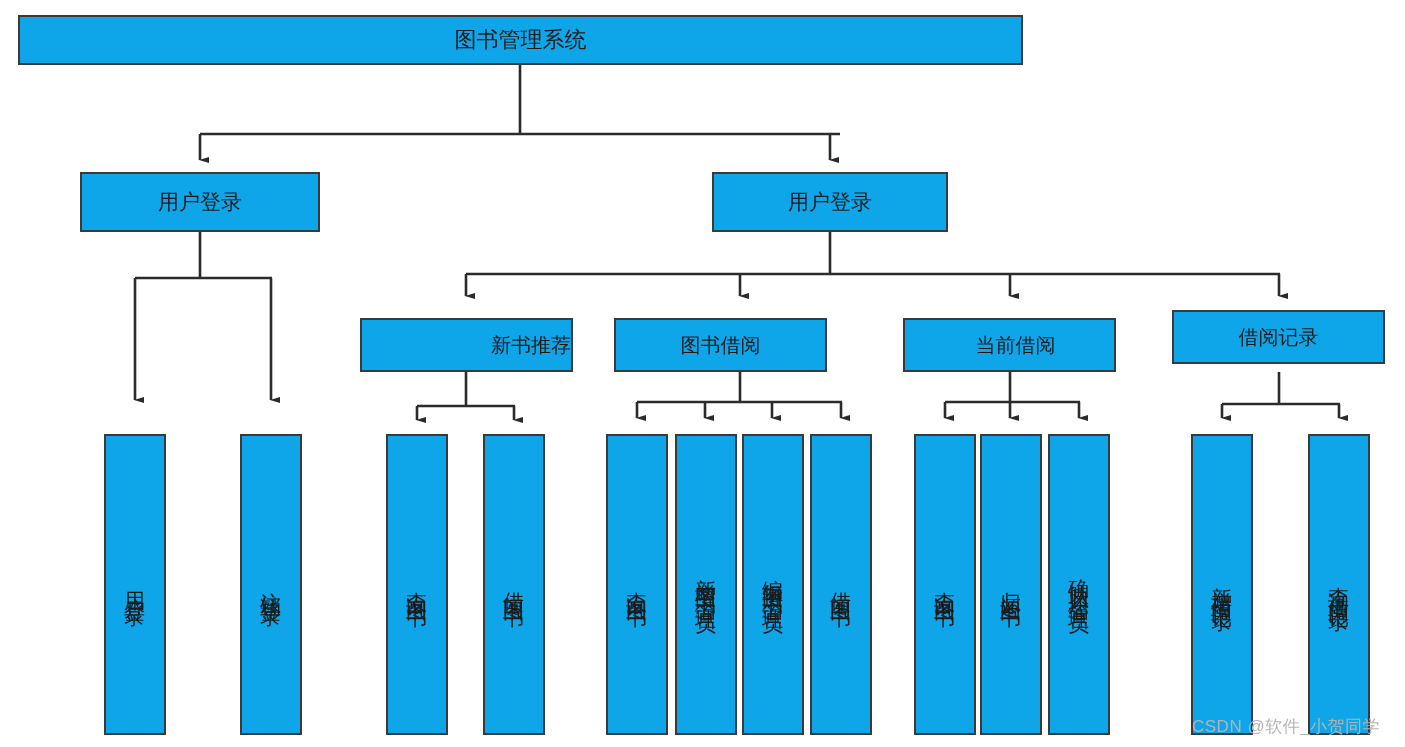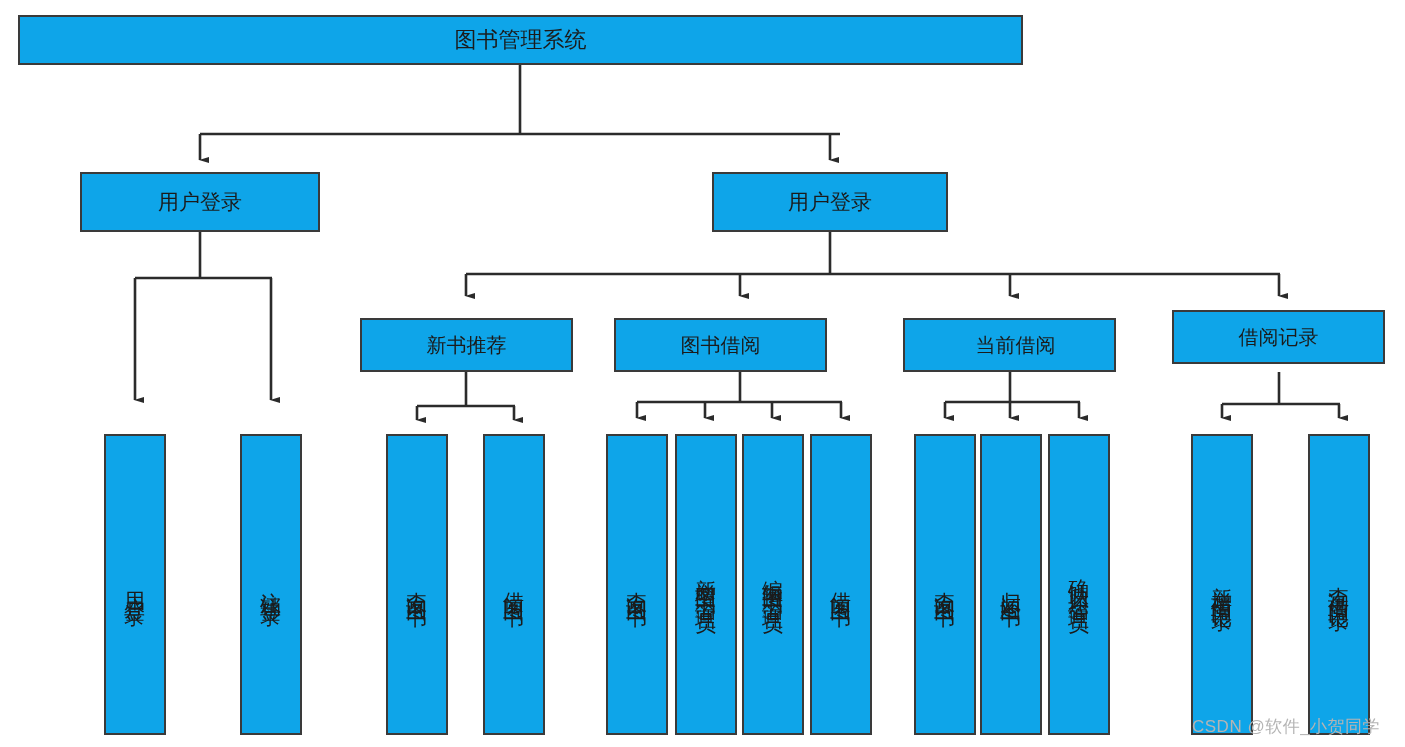--- a/index.html
+++ b/index.html
@@ -126,21 +126,21 @@
     <span>图书管理系统</span>
   </div>
 
   <div class="node lvl2" style="left:80px; top:172px; width:240px; height:60px;">
     <span>用户登录</span>
   </div>
   <div class="node lvl2" style="left:712px; top:172px; width:236px; height:60px;">
     <span>用户登录</span>
   </div>
 
-  <div class="node lvl3" style="left:360px; top:318px; width:213px; height:54px;">
+  <div class="node lvl3" style="left:360px; top:318px; width:213px; height:54px;justify-content:flex-end;">
     <span>新书推荐</span>
   </div>
   <div class="node lvl3" style="left:614px; top:318px; width:213px; height:54px;">
     <span>图书借阅</span>
   </div>
   <div class="node lvl3" style="left:903px; top:318px; width:213px; height:54px;padding-left:12px;">
     <span>当前借阅</span>
   </div>
   <div class="node lvl3" style="left:1172px; top:310px; width:213px; height:54px;">
     <span>借阅记录</span>

